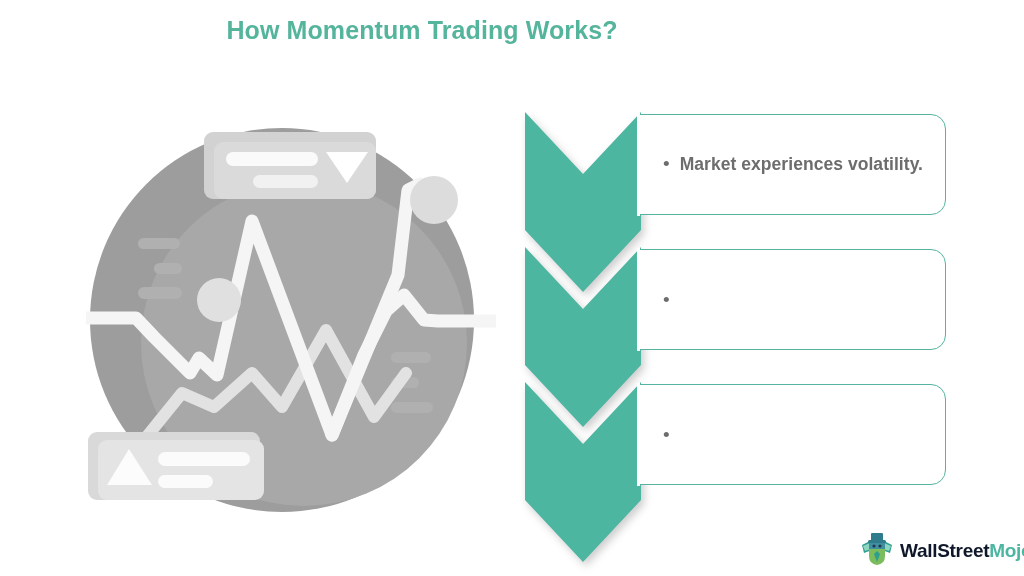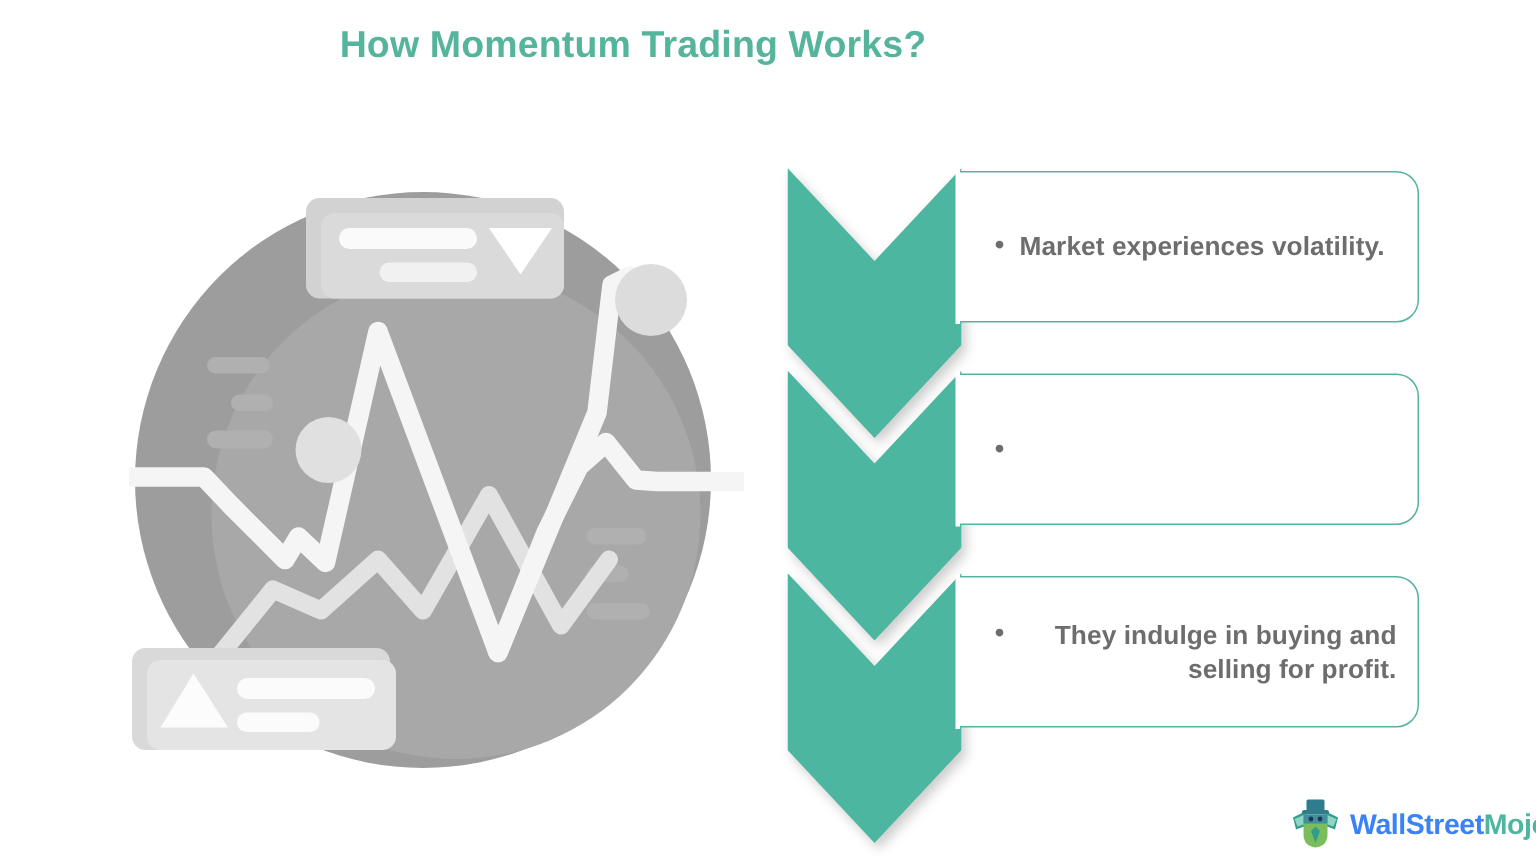--- a/index.html
+++ b/index.html
@@ -112,42 +112,41 @@
     font-size: 19px;
     line-height: 22px;
     flex: 0 0 auto;
   }
   .callout-text {
     color: #6d6d6d;
     font-size: 17.5px;
     font-weight: bold;
     line-height: 23px;
     letter-spacing: 0.05px;
-    text-align: right;
   }
 
   
   #logo {
     position: absolute;
     left: 860px;
     top: 530px;
     width: 160px;
     height: 42px;
     display: flex;
     align-items: center;
     gap: 6px;
   }
   #logo-mark { flex: 0 0 auto; }
   #logo-wordmark {
     font-size: 19px;
     font-weight: bold;
     letter-spacing: -0.3px;
     white-space: nowrap;
   }
-  .wm-a { color: #3b82f6; }
+  .wm-a { color: #0f172a; }
   .wm-b { color: #4db6a0; }
 </style>
 </head>
 <body>
 
 <div id="page-title">How Momentum Trading Works?</div>
 
 <div id="illustration">
   <svg width="410" height="410" viewBox="0 0 410 410" xmlns="http://www.w3.org/2000/svg">
     <defs>
@@ -230,21 +229,20 @@
 
   <div class="flow-step s2">
     <div class="chevron">
       <svg width="116" height="180" viewBox="0 0 116 180" xmlns="http://www.w3.org/2000/svg">
         <polygon points="0,0 58,62 116,0 116,118 58,180 0,118" fill="#4db6a0"></polygon>
       </svg>
     </div>
     <div class="callout">
       <div class="callout-body">
         <span class="bullet-dot">•</span>
-        <span class="callout-text">They indulge in buying and selling for profit.</span>
       </div>
     </div>
   </div>
 
 </div>
 
 <div id="logo">
   <span id="logo-mark">
     <svg width="34" height="36" viewBox="0 0 34 36" xmlns="http://www.w3.org/2000/svg">
 

